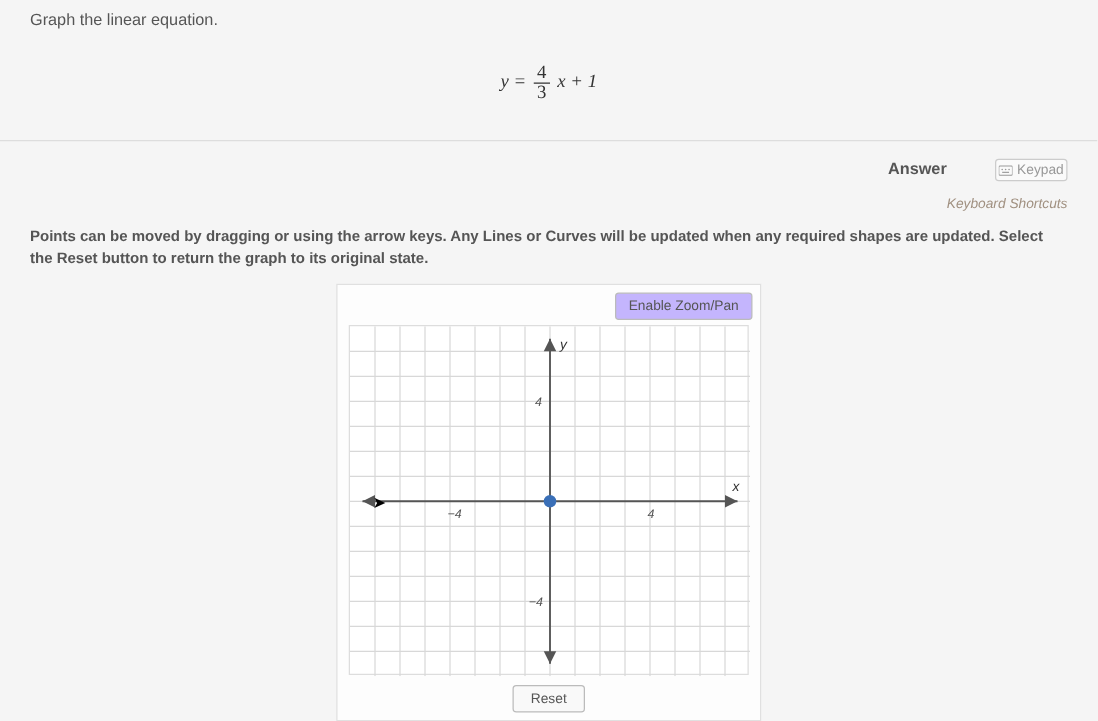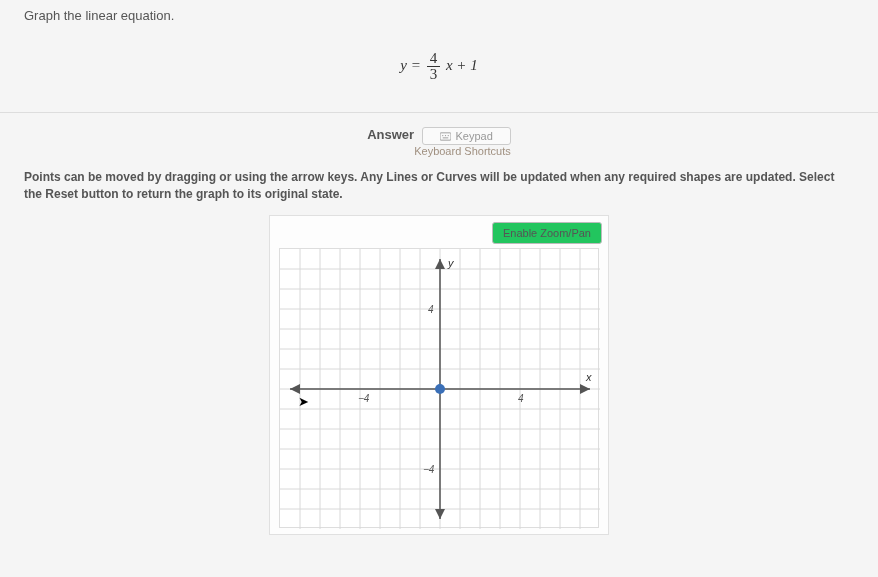--- a/index.html
+++ b/index.html
@@ -37,48 +37,49 @@
     margin: 0 2px;
   }
   .equation .frac .num { display:block; border-bottom: 1px solid #333; padding: 0 3px; }
   .equation .frac .den { display:block; padding: 0 3px; }
   .divider {
     border-top: 1px solid #ddd;
     margin: 0;
   }
   .answer-header {
     display: flex;
-    justify-content: center;
+    justify-content: flex-end;
     align-items: flex-start;
     padding: 14px 24px 0 24px;
   }
   .answer-label {
     font-size: 13px;
     font-weight: bold;
     color: #555;
   }
   .right-tools {
     text-align: right;
     font-size: 11px;
     color: #8a7a6a;
   }
   .keypad-btn {
     display: inline-flex;
     align-items: center;
     gap: 4px;
     border: 1px solid #ccc;
-    padding: 2px 17px;
+    padding: 2px 2px;
     border-radius: 3px;
     background: #fafafa;
     color: #999;
     cursor: pointer;
   }
   .kb-shortcuts {
-    margin-top: 0;
+    margin-top: 12px;
     color: #a09080;
+    font-style: italic;
   }
   .instructions {
     padding: 12px 24px 8px 24px;
     font-size: 12px;
     color: #555;
     line-height: 1.4;
     font-weight: bold;
   }
   .graph-wrap {
     display: flex;
@@ -93,21 +94,21 @@
   }
   .zoom-row {
     display: flex;
     justify-content: flex-end;
     margin-bottom: 4px;
   }
   .zoom-btn {
     font-size: 11px;
     padding: 4px 10px;
     border: 1px solid #bbb;
-    background: #22c55e;
+    background: #c4b5fd;
     color: #555;
     border-radius: 3px;
     cursor: pointer;
   }
   .plot {
     width: 320px;
     height: 280px;
     background: #fff;
     border: 1px solid #ddd;
     position: relative;
@@ -228,16 +229,19 @@
         <text x="78" y="153" font-size="10" fill="#555" font-style="italic">−4</text>
         <text x="238" y="153" font-size="10" fill="#555" font-style="italic">4</text>
         <text x="148" y="64" font-size="10" fill="#555" font-style="italic">4</text>
         <text x="143" y="224" font-size="10" fill="#555" font-style="italic">−4</text>
         <text x="168" y="18" font-size="11" fill="#333" font-style="italic">y</text>
         <text x="306" y="132" font-size="11" fill="#333" font-style="italic">x</text>
 
         <circle cx="160" cy="140" r="5" fill="#3a6fb7"></circle>
       </svg>
     </div>
+    <div class="reset-row">
+      <button class="reset-btn">Reset</button>
+    </div>
   </div>
 </div>
 
 <div class="cursor-dot">➤</div>
 
 </body></html>

